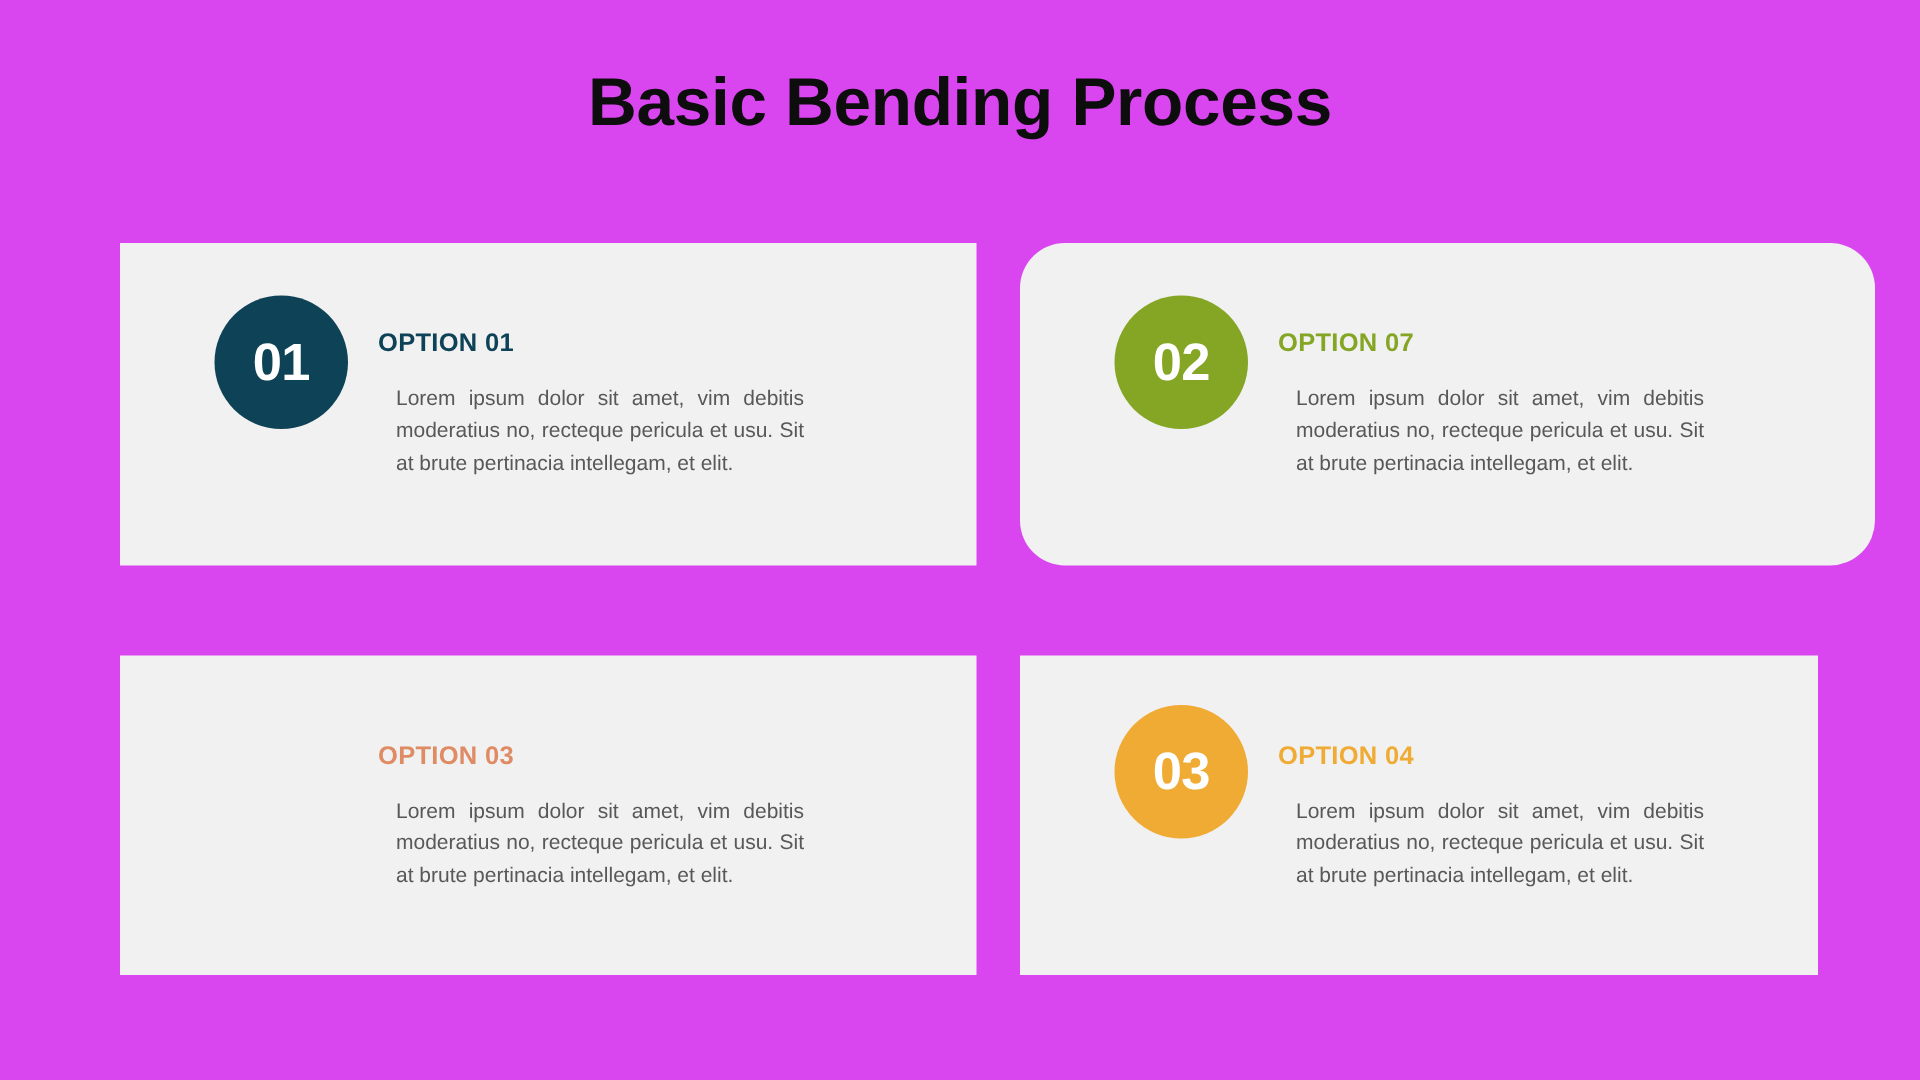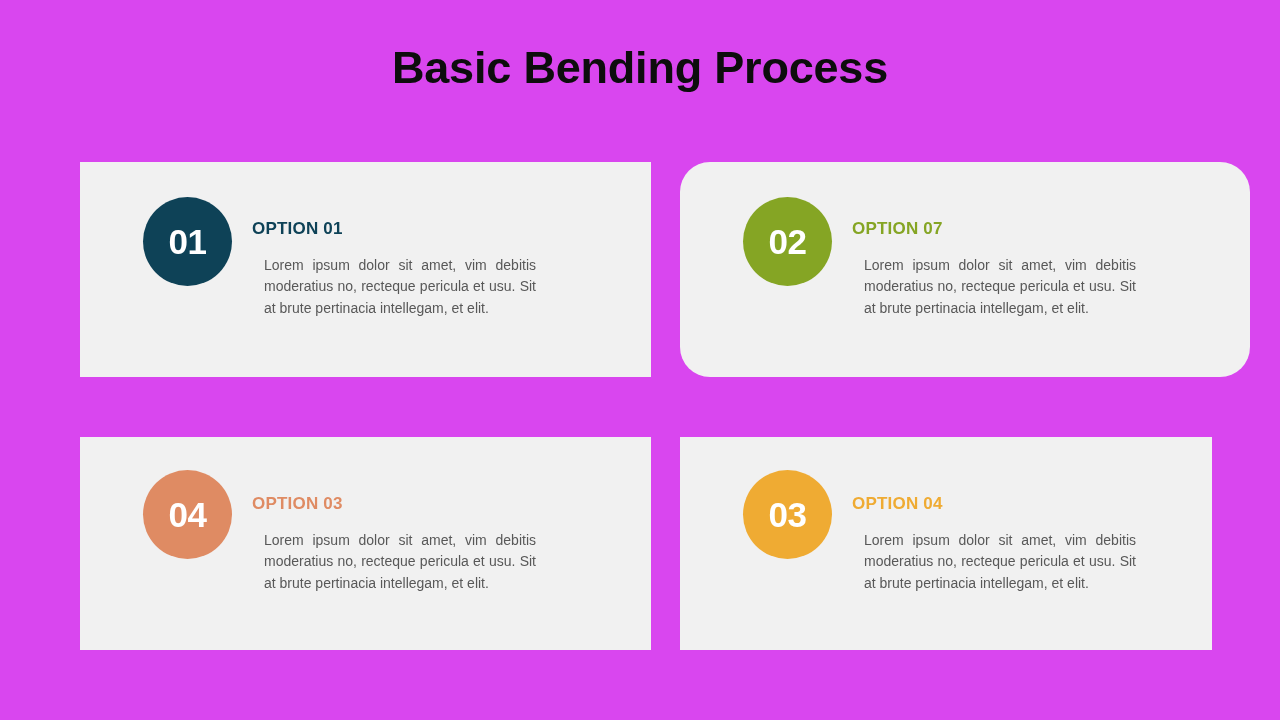--- a/index.html
+++ b/index.html
@@ -117,21 +117,20 @@
 
   <div class="card card-2" style="background: rgb(241, 241, 241);">
     <div class="badge" style="background: rgb(133, 165, 36);">02</div>
     <div class="content">
       <div class="card-heading" style="color: rgb(133, 165, 36);">OPTION 07</div>
       <p class="card-body" style="color: rgb(88, 88, 88);">Lorem ipsum dolor sit amet, vim debitis moderatius no, recteque pericula et usu. Sit at brute pertinacia intellegam, et elit.</p>
     </div>
   </div>
 
   <div class="card card-4" style="background: rgb(241, 241, 241);">
-    <div class="badge" style="background: rgb(223, 139, 99);">04</div>
     <div class="content">
       <div class="card-heading" style="color: rgb(223, 139, 99);">OPTION 03</div>
       <p class="card-body" style="color: rgb(88, 88, 88);">Lorem ipsum dolor sit amet, vim debitis moderatius no, recteque pericula et usu. Sit at brute pertinacia intellegam, et elit.</p>
     </div>
   </div>
 
   <div class="card card-3" style="background: rgb(241, 241, 241);">
     <div class="badge" style="background: rgb(239, 171, 51);">03</div>
     <div class="content">
       <div class="card-heading" style="color: rgb(239, 171, 51);">OPTION 04</div>

